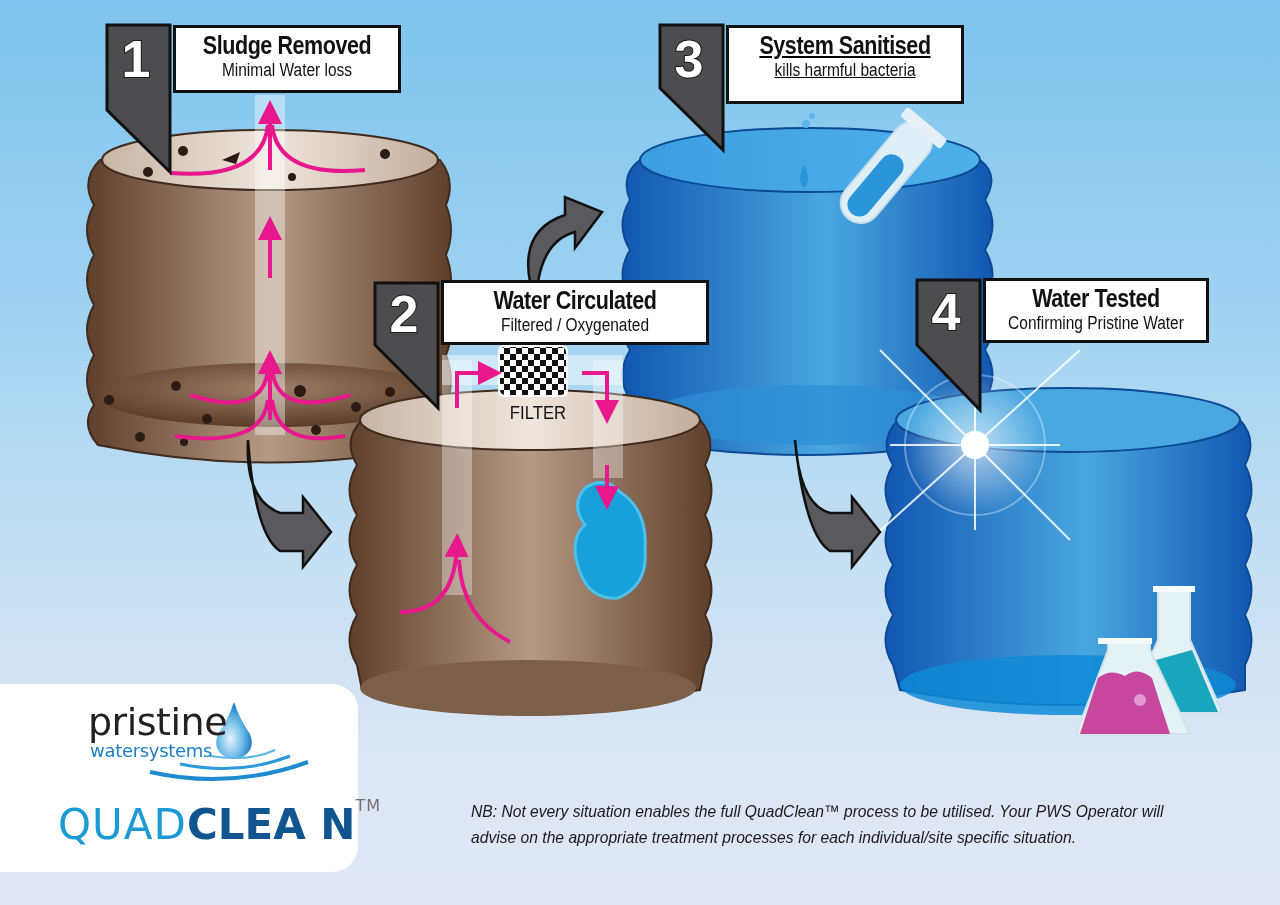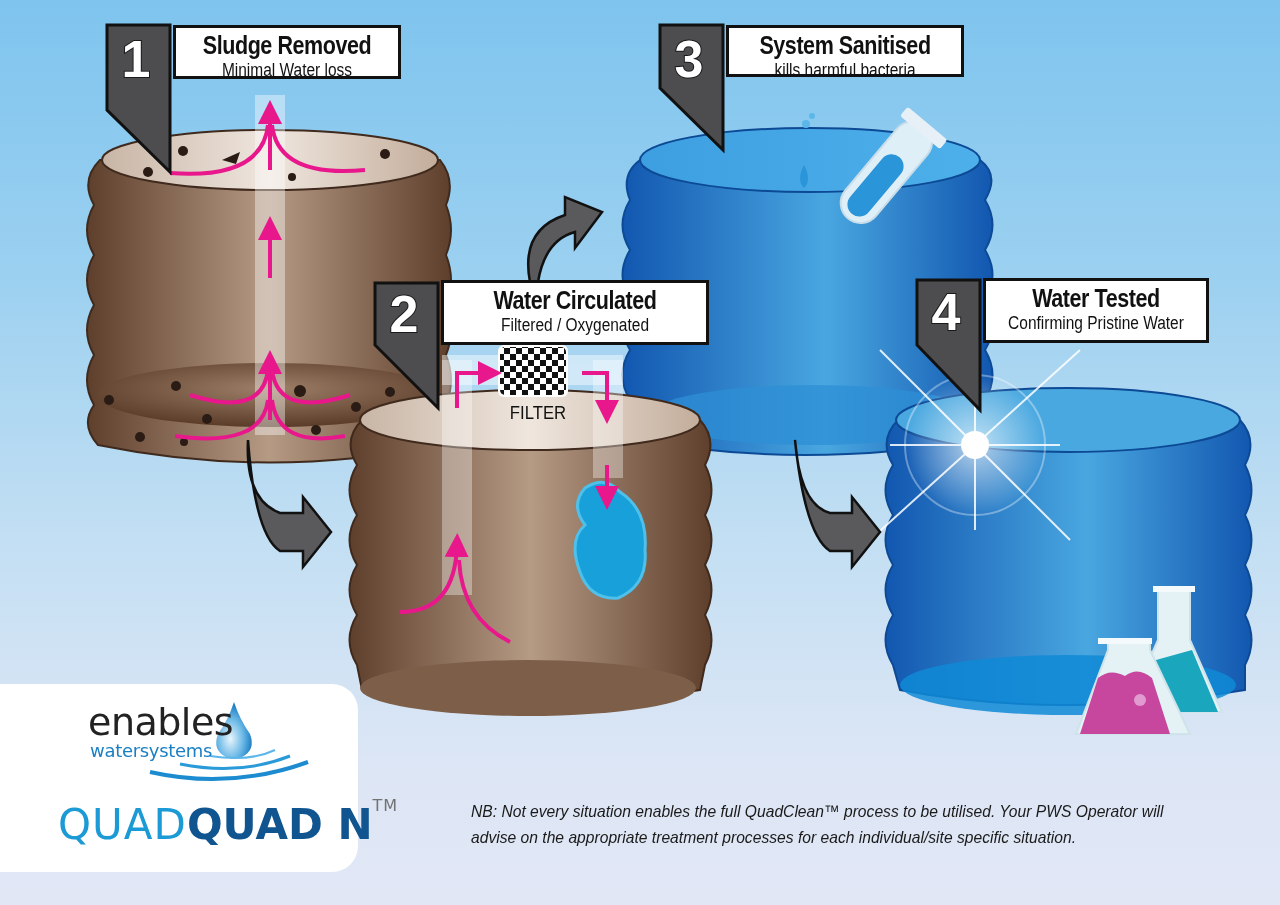--- a/index.html
+++ b/index.html
@@ -193,37 +193,37 @@
   </g>
 
   <g>
     <ellipse cx="250" cy="762" rx="62" ry="12" fill="none" stroke="#1c8bd0" stroke-width="4"></ellipse>
     <ellipse cx="228" cy="773" rx="80" ry="10" fill="none" stroke="#1c8bd0" stroke-width="3" opacity="0.8"></ellipse>
   </g>
 </svg>
 
 <div class="step" style="left:107px;top:25px;">
   <span class="num">1</span>
-  <div class="box" style="width:228px;height:54px;">
+  <div class="box" style="width:228px;height:68px;">
     <span class="title">Sludge Removed</span>
     <span class="sub">Minimal Water loss</span>
   </div>
 </div>
 
 <div class="step" style="left:375px;top:280px;">
   <span class="num">2</span>
   <div class="box" style="width:268px;height:65px;">
     <span class="title">Water Circulated</span>
     <span class="sub">Filtered / Oxygenated</span>
   </div>
 </div>
 
 <div class="step" style="left:660px;top:25px;">
   <span class="num">3</span>
-  <div class="box" style="width:238px;height:52px;">
+  <div class="box" style="width:238px;height:79px;text-decoration:underline;">
     <span class="title">System Sanitised</span>
     <span class="sub">kills harmful bacteria</span>
   </div>
 </div>
 
 <div class="step" style="left:917px;top:278px;">
   <span class="num">4</span>
   <div class="box" style="width:226px;height:65px;">
     <span class="title">Water Tested</span>
     <span class="sub">Confirming Pristine Water</span>
@@ -241,21 +241,21 @@
           <stop offset="1" stop-color="#1f7fc4"></stop>
     </radialGradient>
   </defs>
   <path d="M22,2 Q28,20 38,34 Q44,50 30,57 Q22,60 14,57 Q0,50 6,34 Q16,20 22,2 Z" fill="url(#dropG)"></path>
 </svg>
 <svg style="position:absolute;left:140px;top:742px;" width="175" height="42" viewBox="0 0 175 42">
   <path d="M10,30 Q90,48 168,20" fill="none" stroke="#1c8bd0" stroke-width="4"></path>
   <path d="M40,22 Q100,34 150,14" fill="none" stroke="#2a9ad8" stroke-width="3"></path>
   <path d="M70,14 Q110,20 135,8" fill="none" stroke="#5db6ea" stroke-width="2"></path>
 </svg>
-<span class="brand-pristine">enables</span>
+<span class="brand-pristine">pristine</span>
 <span class="brand-ws">watersystems</span>
 <div class="brand-quad">
-  <span>QUAD</span><span class="bold">QUAD N</span><span class="tm">TM</span>
+  <span>QUAD</span><span class="bold">CLEA N</span><span class="tm">TM</span>
 </div>
 
 <div class="note">NB: Not every situation enables the full QuadClean™ process to be utilised. Your PWS Operator will advise on the appropriate treatment processes for each individual/site specific situation.</div>
 
 </div>
 
 </body></html>

